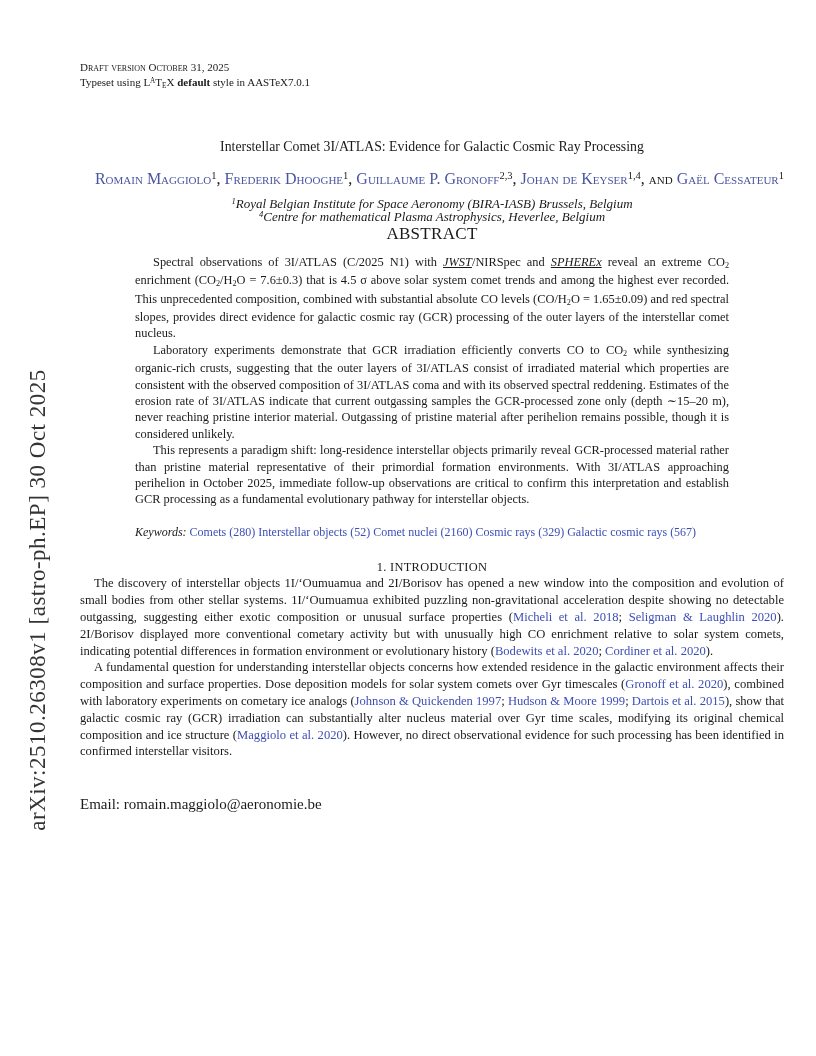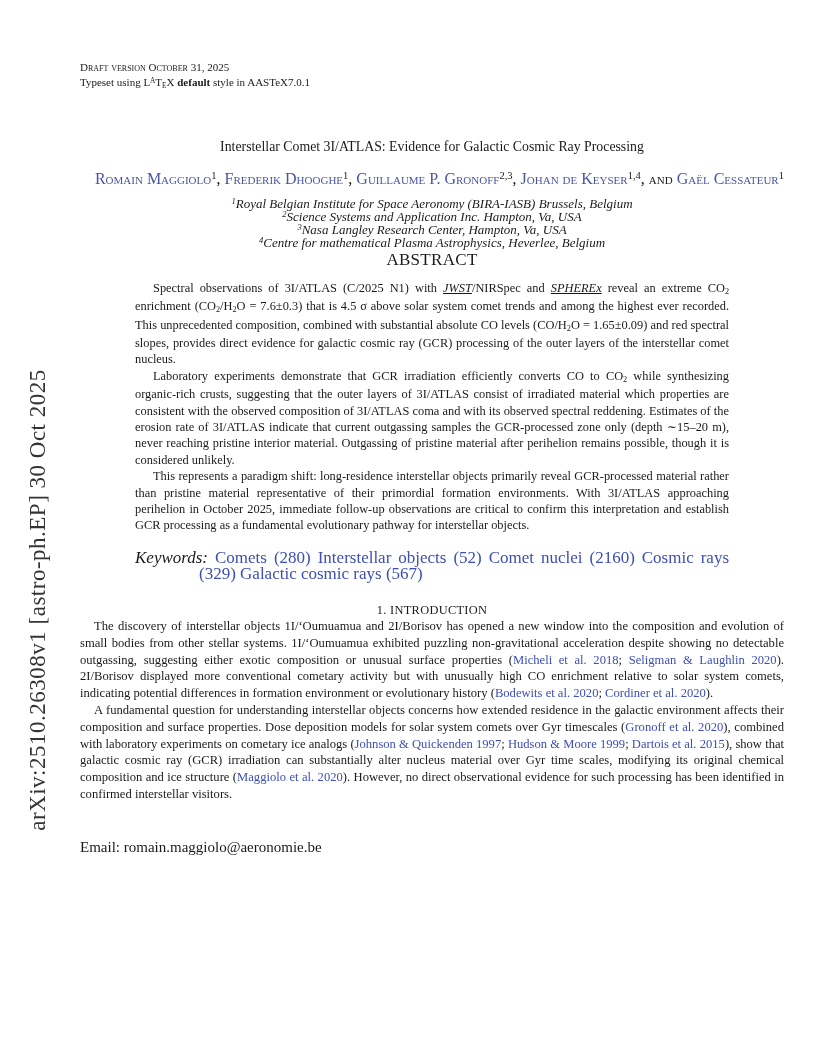--- a/index.html
+++ b/index.html
@@ -59,21 +59,21 @@
     margin:10px auto 0;
     font-size:12.4px;
     line-height:16.4px;
     text-align:justify;
   }
   .apara{margin:0;text-indent:18px;}
   .keywords{
     margin-top:16px;
     padding-left:64px;
     text-indent:-64px;
-    font-size:17px;
+    font-size:12px;
     line-height:16.6px;
     text-align:justify;
   }
   .itlabel{font-style:italic;}
   .section-heading{
     margin-top:20px;
     text-align:center;
     font-size:12.4px;
     letter-spacing:.3px;
   }
@@ -106,22 +106,20 @@
       <div class="draft-line smallcaps">Draft version October 31, 2025</div>
       <div class="draft-line"><span>Typeset using L</span><span class="sup">A</span><span>T</span><span class="sub">E</span><span>X </span><span class="b">default</span><span> style in AASTeX7.0.1</span></div>
     </div>
 
     <h1 class="title">Interstellar Comet 3I/ATLAS: Evidence for Galactic Cosmic Ray Processing</h1>
 
     <div class="authors"><span class="author">Romain Maggiolo</span><span class="sup">1</span><span>, </span><span class="author">Frederik Dhooghe</span><span class="sup">1</span><span>, </span><span class="author">Guillaume P. Gronoff</span><span class="sup">2,3</span><span>, </span><span class="author">Johan de Keyser</span><span class="sup">1,4</span><span>, </span><span class="sc">and</span><span> </span><span class="author">Gaël Cessateur</span><span class="sup">1</span></div>
 
     <div class="affils">
       <div class="affil"><span class="sup">1</span><span>Royal Belgian Institute for Space Aeronomy (BIRA-IASB) Brussels, Belgium</span></div>
-      <div class="affil"><span class="sup">2</span><span>Science Systems and Application Inc. Hampton, Va, USA</span></div>
-      <div class="affil"><span class="sup">3</span><span>Nasa Langley Research Center, Hampton, Va, USA</span></div>
       <div class="affil"><span class="sup">4</span><span>Centre for mathematical Plasma Astrophysics, Heverlee, Belgium</span></div>
     </div>
 
     <div class="abstract-heading">ABSTRACT</div>
 
     <div class="abstract">
       <p class="apara"><span>Spectral observations of 3I/ATLAS (C/2025 N1) with </span><span class="it">JWST</span><span>/NIRSpec and </span><span class="it">SPHEREx</span><span> reveal an extreme CO</span><span class="sub">2</span><span> enrichment (CO</span><span class="sub">2</span><span>/H</span><span class="sub">2</span><span>O = 7.6±0.3) that is 4.5 σ above solar system comet trends and among the highest ever recorded. This unprecedented composition, combined with substantial absolute CO levels (CO/H</span><span class="sub">2</span><span>O = 1.65±0.09) and red spectral slopes, provides direct evidence for galactic cosmic ray (GCR) processing of the outer layers of the interstellar comet nucleus.</span></p>
       <p class="apara"><span>Laboratory experiments demonstrate that GCR irradiation efficiently converts CO to CO</span><span class="sub">2</span><span> while synthesizing organic-rich crusts, suggesting that the outer layers of 3I/ATLAS consist of irradiated material which properties are consistent with the observed composition of 3I/ATLAS coma and with its observed spectral reddening. Estimates of the erosion rate of 3I/ATLAS indicate that current outgassing samples the GCR-processed zone only (depth ∼15–20 m), never reaching pristine interior material. Outgassing of pristine material after perihelion remains possible, though it is considered unlikely.</span></p>
       <p class="apara"><span>This represents a paradigm shift: long-residence interstellar objects primarily reveal GCR-processed material rather than pristine material representative of their primordial formation environments. With 3I/ATLAS approaching perihelion in October 2025, immediate follow-up observations are critical to confirm this interpretation and establish GCR processing as a fundamental evolutionary pathway for interstellar objects.</span></p>
 

